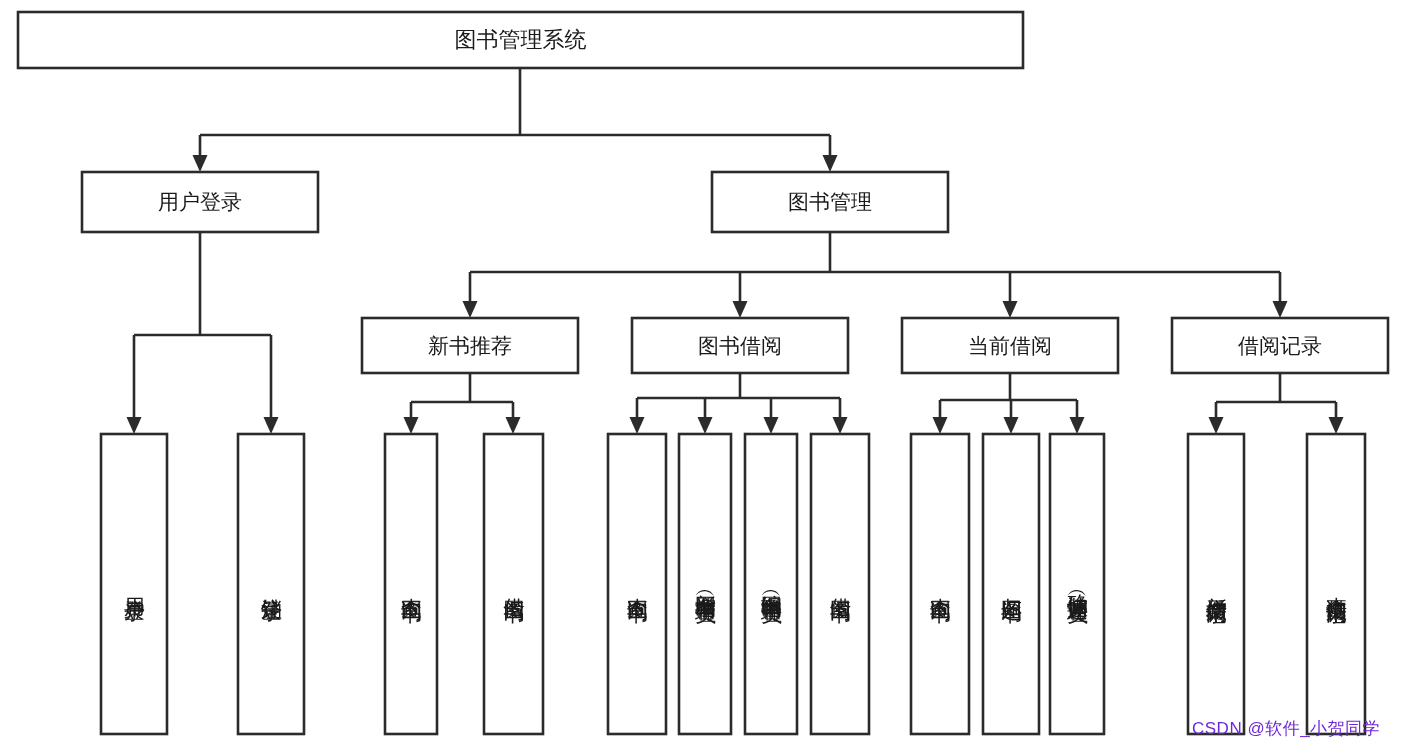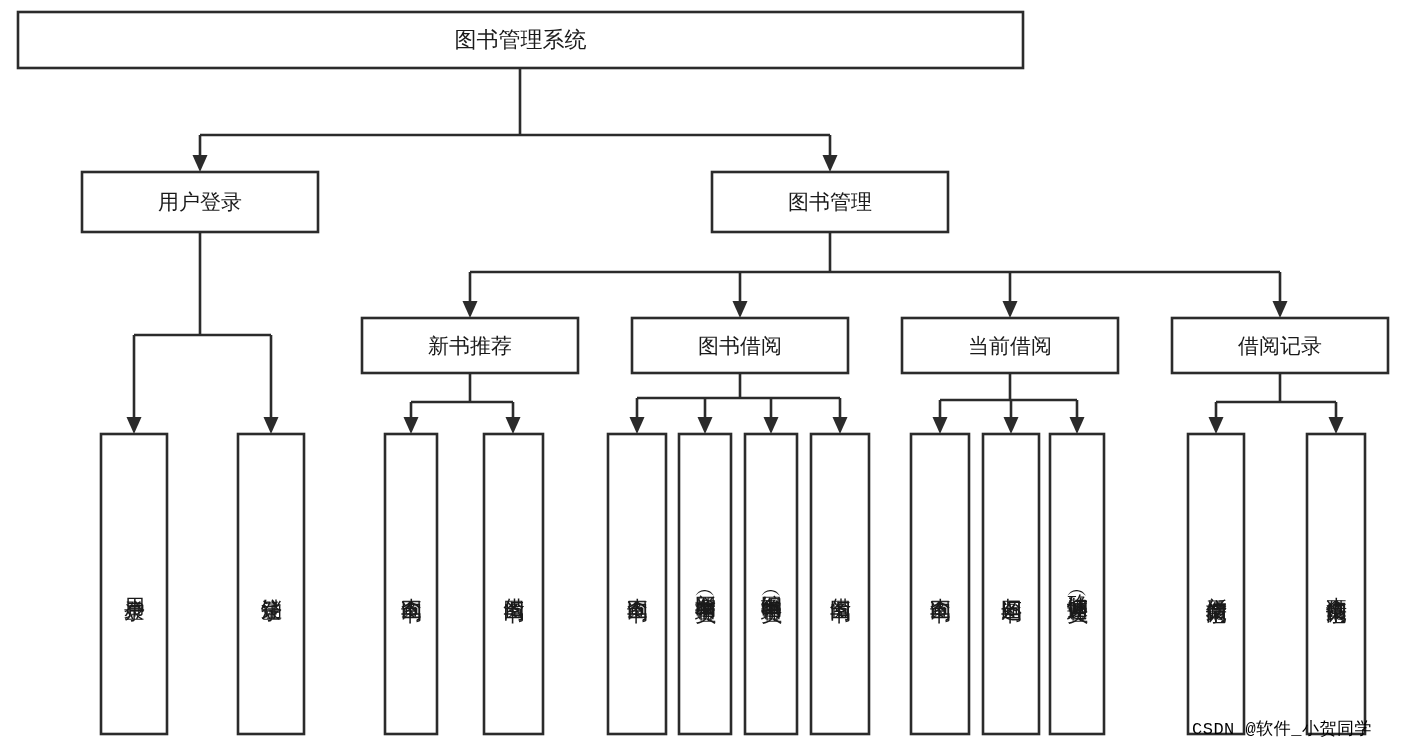--- a/index.html
+++ b/index.html
@@ -66,23 +66,23 @@
     letter-spacing: 1.5px;
     text-align: center;
     display: flex;
     align-items: center;
     justify-content: center;
     white-space: nowrap;
     pointer-events: none;
   }
   .watermark {
     position: absolute;
-    font-family: Liberation Mono, monospace;
+    font-family: Liberation Sans, sans-serif;
     font-size: 17px;
-    color: #000000;
+    color: #6d28d9;
     white-space: nowrap;
     letter-spacing: 0.5px;
   }
 </style>
 </head>
 <body>
 
 <div id="diagram-root">
 
   <svg id="flow" viewBox="0 0 1405 747" xmlns="http://www.w3.org/2000/svg">

